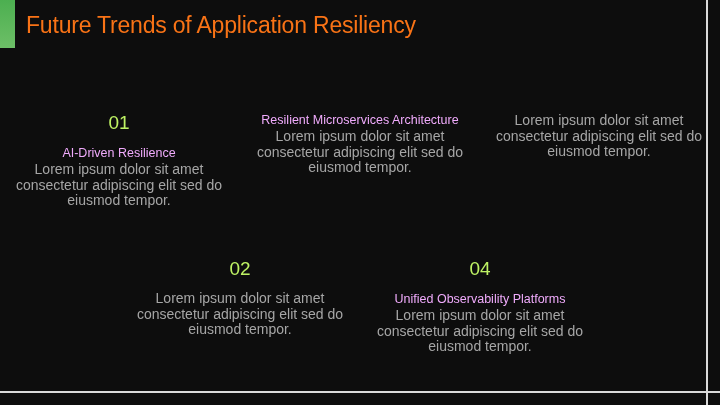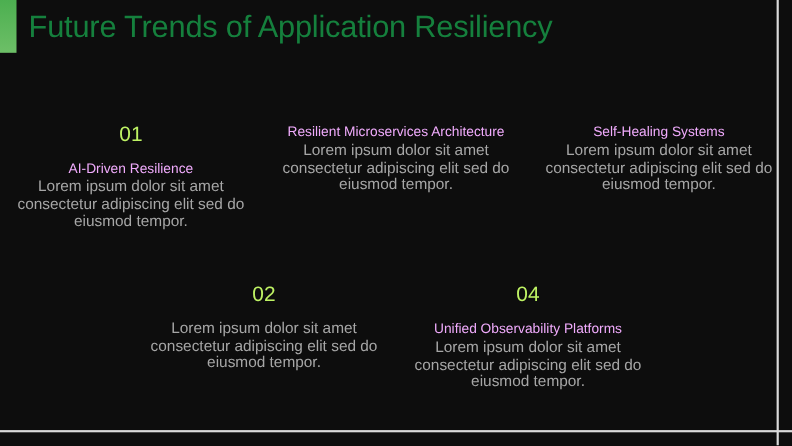--- a/index.html
+++ b/index.html
@@ -20,23 +20,23 @@
       left: 0;
       top: 0;
       width: 15px;
       height: 48px;
       background: linear-gradient(180deg, #4caf50 0%, #6dbf67 100%);
     }
     .title {
       position: absolute;
       left: 26px;
       top: 9px;
-      font-size: 28px;
+      font-size: 23px;
       line-height: 32px;
-      color: #15803d;
+      color: #f97316;
       white-space: nowrap;
       letter-spacing: -0.2px;
     }
     .vline {
       position: absolute;
       left: 706px;
       top: 0;
       width: 2px;
       height: 405px;
       background: #d9d9d9;
@@ -96,21 +96,20 @@
 <div class="card" style="left:250px; top:112px;">
   <div class="heading">Resilient Microservices Architecture</div>
   <div class="desc">
     <div>Lorem ipsum dolor sit amet</div>
     <div>consectetur adipiscing elit sed do</div>
     <div>eiusmod tempor.</div>
   </div>
 </div>
 
 <div class="card" style="left:489px; top:112px;">
-  <div class="heading">Self-Healing Systems</div>
   <div class="desc">
     <div>Lorem ipsum dolor sit amet</div>
     <div>consectetur adipiscing elit sed do</div>
     <div>eiusmod tempor.</div>
   </div>
 </div>
 
 <div class="card" style="left:130px; top:258px;">
   <div class="num">02</div>
   <div class="desc">

